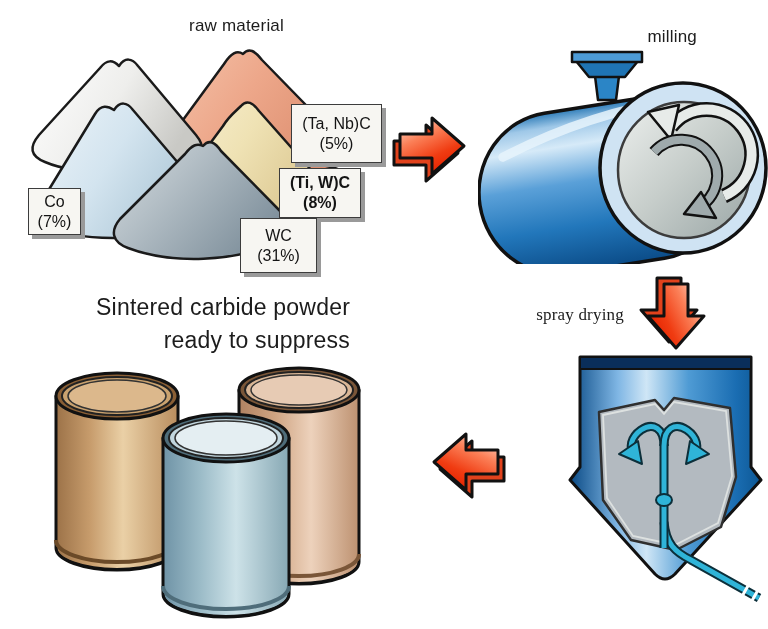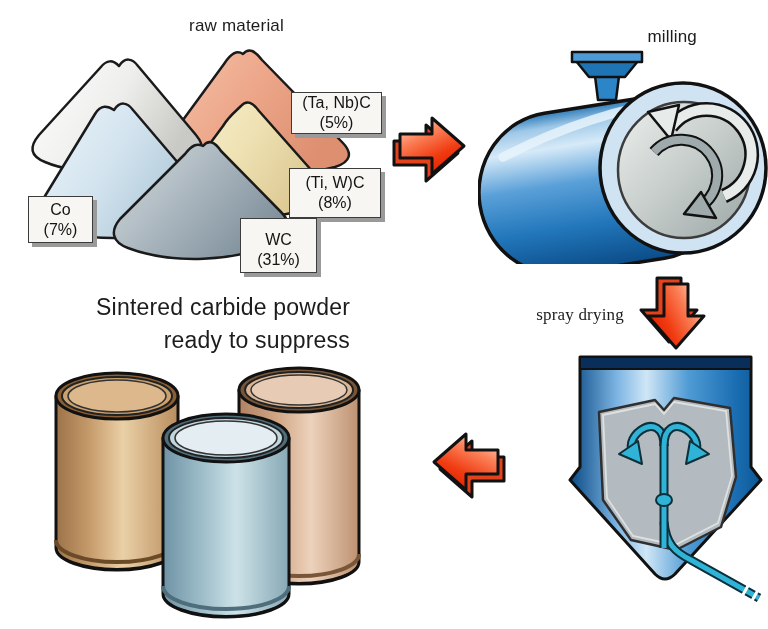--- a/index.html
+++ b/index.html
@@ -115,33 +115,33 @@
   <svg style="left:22px; top:40px;" width="375" height="252" viewBox="0 0 375 252">
     <g stroke="#1a1a1a" stroke-width="2.5" stroke-linejoin="round">
       <path fill="url(#gradConeSalmon)" d="M 221 14 C 227 7 233 11 240 20 L 320 102 C 331 113 329 122 313 127 C 262 141 196 139 152 124 C 139 119 138 110 147 99 L 202 24 C 209 13 215 10 221 14 Z"></path>
       <path fill="url(#gradConeWhite)" d="M 97 26 C 103 17 110 18 116 26 L 174 95 C 184 107 181 116 166 121 C 117 136 53 135 23 122 C 8 116 7 107 17 95 L 78 28 C 85 19 91 20 97 26 Z"></path>
       <path fill="url(#gradConeCream)" d="M 219 66 C 225 59 231 63 237 71 L 298 140 C 309 152 307 161 292 167 C 252 181 196 180 163 168 C 150 163 149 154 158 144 L 201 86 C 207 76 213 72 219 66 Z"></path>
       <path fill="url(#gradConeBlue)" d="M 92 70 C 98 61 105 62 111 70 L 186 158 C 196 170 193 180 177 186 C 123 203 52 201 26 186 C 12 178 13 168 23 156 L 73 74 C 79 64 86 66 92 70 Z"></path>
       <path fill="url(#gradConeGray)" d="M 181 106 C 187 99 193 102 199 111 L 259 172 C 270 183 268 193 254 201 C 216 223 148 224 106 208 C 90 202 88 191 98 179 L 163 114 C 170 105 175 103 181 106 Z"></path>
     </g>
   </svg>
 
-  <div class="plabel" style="left:291px; top:92px; width:91px; height:42px;">
+  <div class="plabel" style="left:291px; top:104px; width:91px; height:59px;">
     <span>(Ta, Nb)C</span>
     <span>(5%)</span>
   </div>
-  <div class="plabel" style="left:289px; top:168px; width:92px; height:50px;">
+  <div class="plabel" style="left:279px; top:168px; width:82px; height:50px;font-weight:bold;">
     <span>(Ti, W)C</span>
     <span>(8%)</span>
   </div>
-  <div class="plabel" style="left:240px; top:218px; width:77px; height:55px;justify-content:flex-end;">
+  <div class="plabel" style="left:240px; top:218px; width:77px; height:55px;">
     <span>WC</span>
     <span>(31%)</span>
   </div>
-  <div class="plabel" style="left:28px; top:196px; width:65px; height:47px;">
+  <div class="plabel" style="left:28px; top:188px; width:53px; height:47px;">
     <span>Co</span>
     <span>(7%)</span>
   </div>
 
   <svg style="left:478px; top:46px;" width="292" height="218" viewBox="0 0 292 218">
     <g stroke="#111" stroke-width="2.5" stroke-linejoin="round">
       <path d="M 117 30 L 141 30 L 138 54 L 120 54 Z" fill="#2b85c6"></path>
       <path d="M 98 15 L 160 15 L 147 31 L 111 31 Z" fill="#1f74b4"></path>
       <rect x="94" y="6" width="70" height="10" fill="#4d9bd6"></rect>
     </g>

